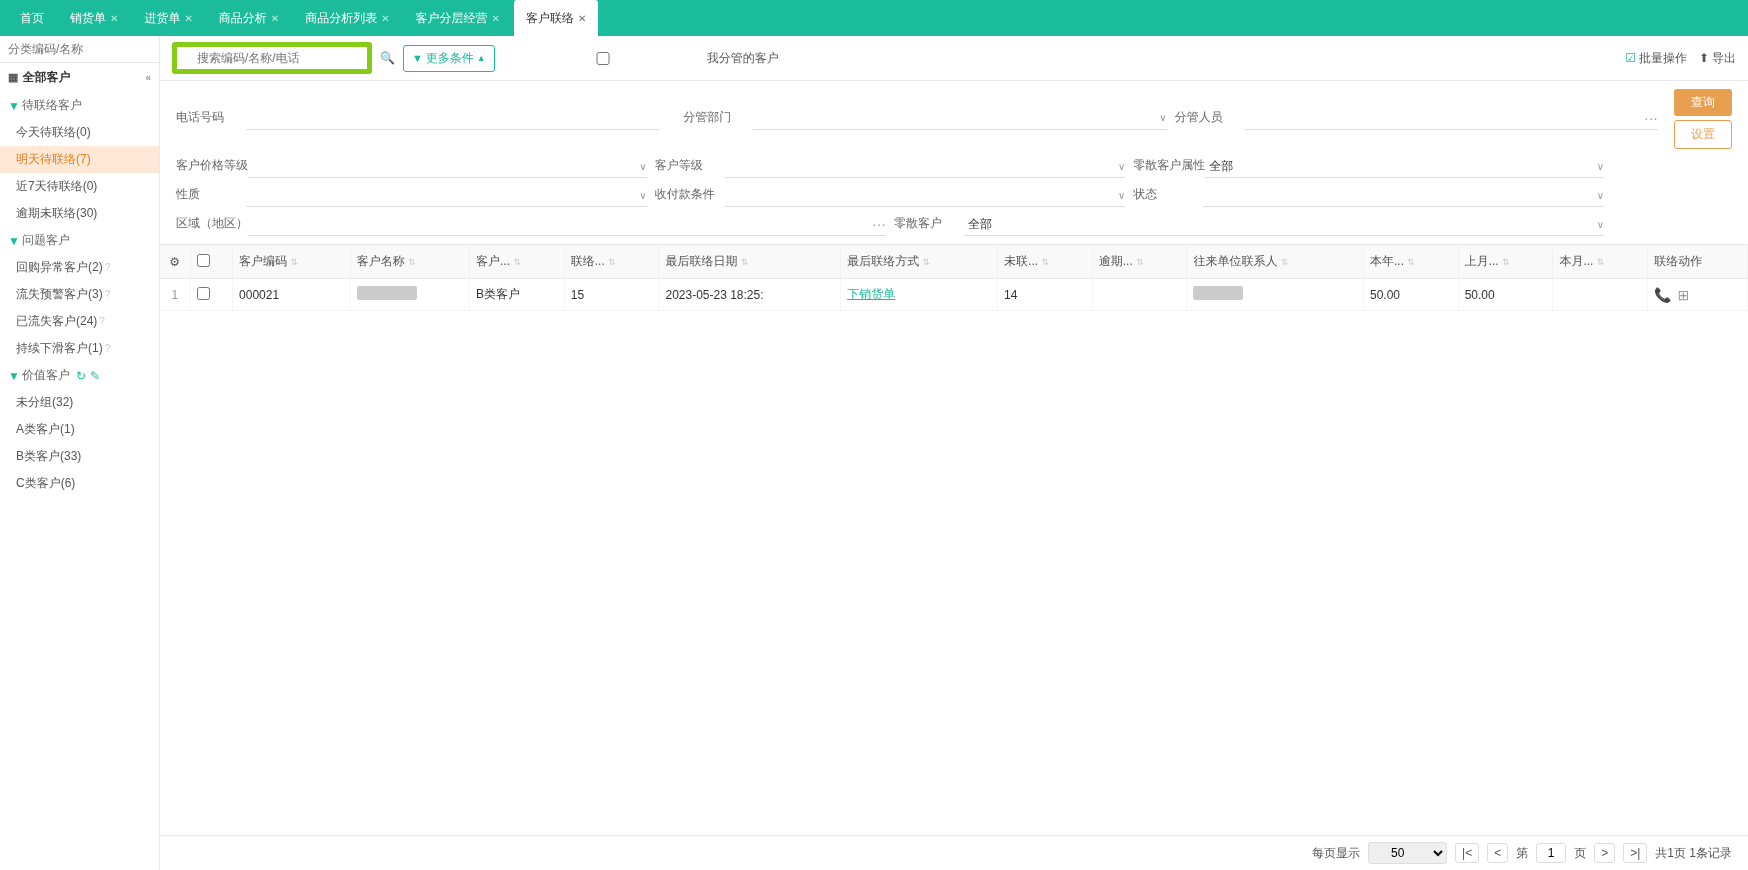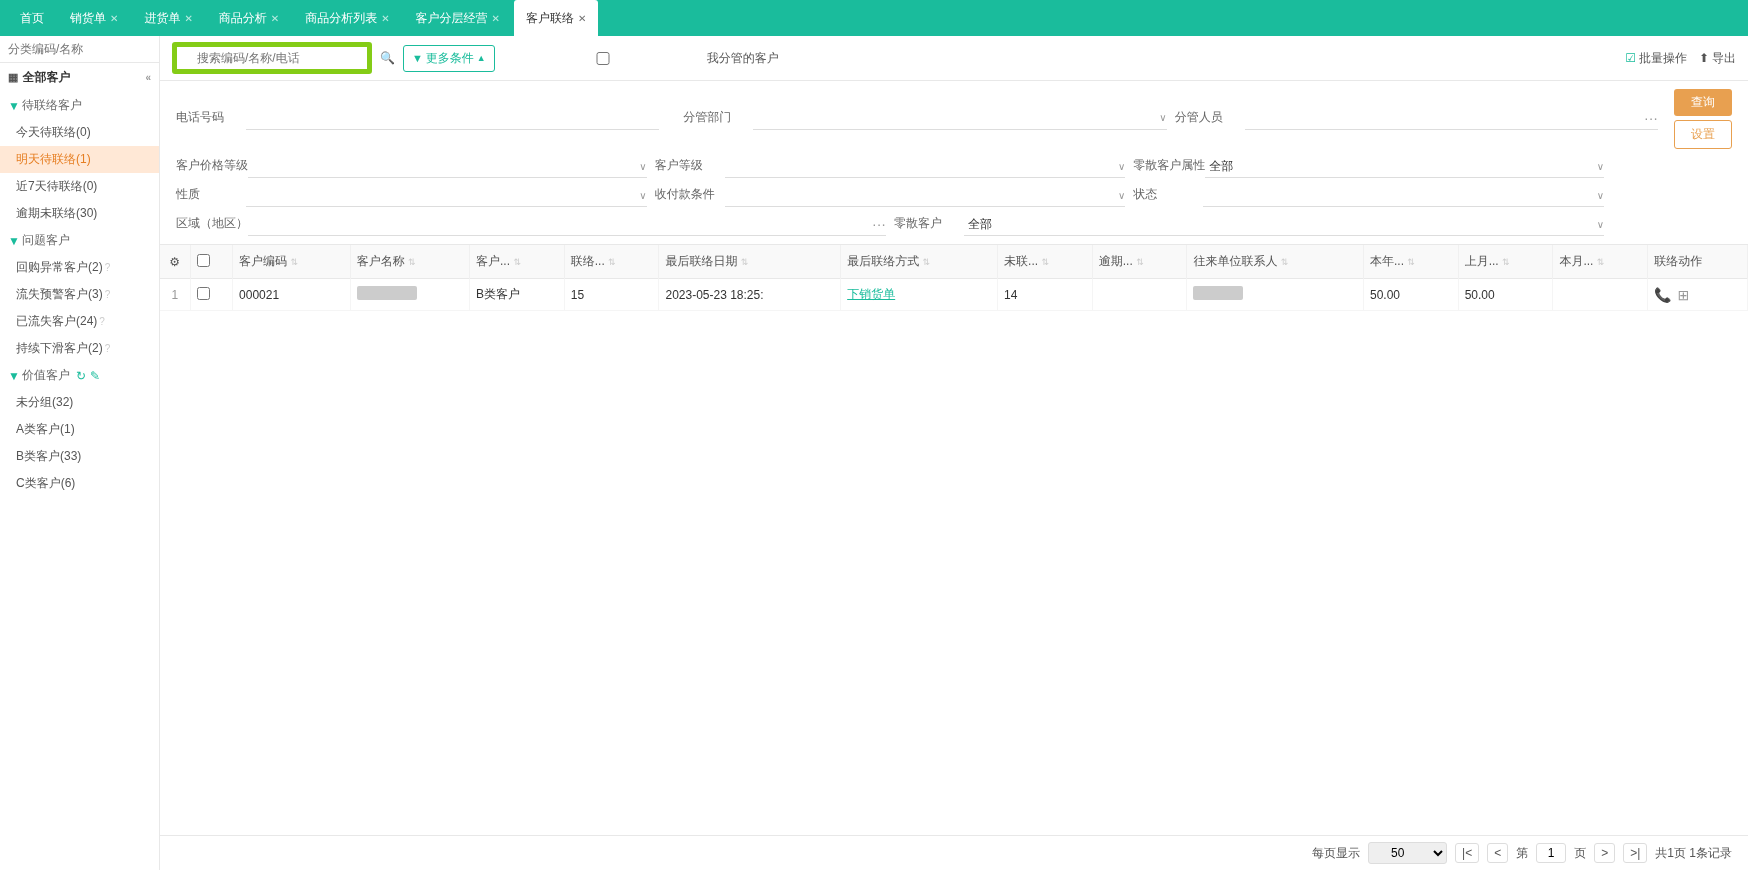--- a/index.html
+++ b/index.html
@@ -345,21 +345,21 @@
     </div>
 
     <div class="sidebar-group-label">
       <span style="color:#1abc9c;">▼</span>
       <span>待联络客户</span>
     </div>
     <div class="sidebar-item">
       <span>今天待联络(0)</span>
     </div>
     <div class="sidebar-item active">
-      <span>明天待联络(1)</span>
+      <span>明天待联络(7)</span>
     </div>
     <div class="sidebar-item">
       <span>近7天待联络(0)</span>
     </div>
     <div class="sidebar-item">
       <span>逾期未联络(30)</span>
     </div>
 
     <div class="sidebar-group-label">
       <span style="color:#1abc9c;">▼</span>
@@ -371,21 +371,21 @@
     </div>
     <div class="sidebar-item">
       <span>流失预警客户(3)</span>
       <span class="help-icon">?</span>
     </div>
     <div class="sidebar-item">
       <span>已流失客户(24)</span>
       <span class="help-icon">?</span>
     </div>
     <div class="sidebar-item">
-      <span>持续下滑客户(2)</span>
+      <span>持续下滑客户(1)</span>
       <span class="help-icon">?</span>
     </div>
 
     <div class="sidebar-group-label">
       <span style="color:#1abc9c;">▼</span>
       <span>价值客户</span>
       <span style="margin-left:4px;color:#1abc9c;cursor:pointer;">↻</span>
       <span style="margin-left:2px;color:#1abc9c;cursor:pointer;">✎</span>
     </div>
     <div class="sidebar-item">

